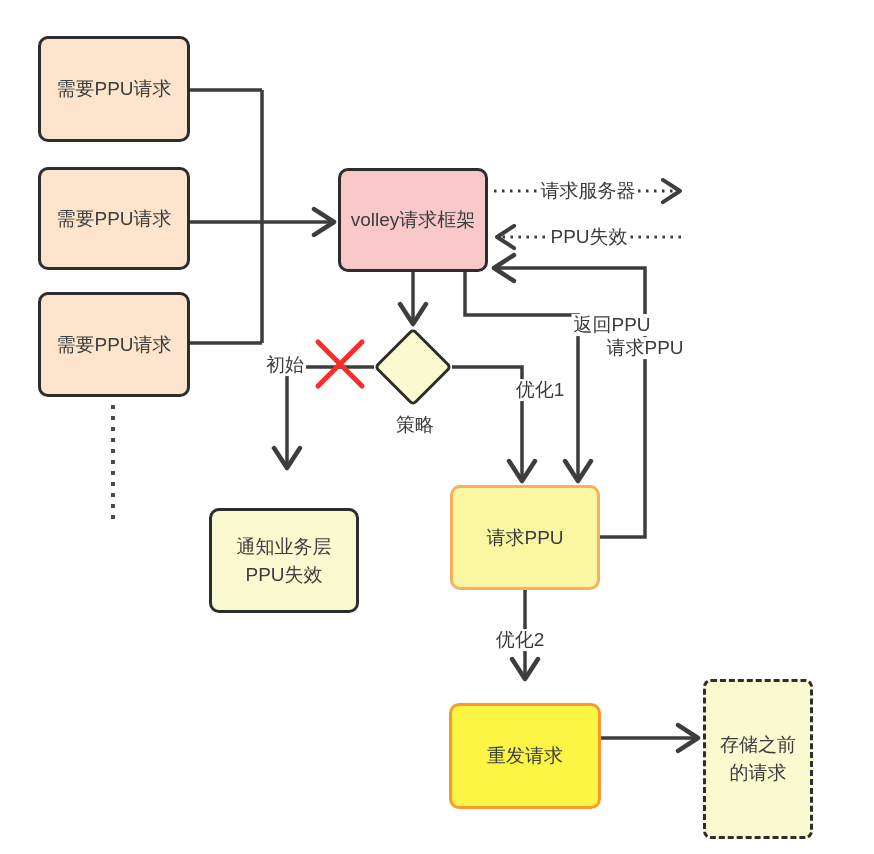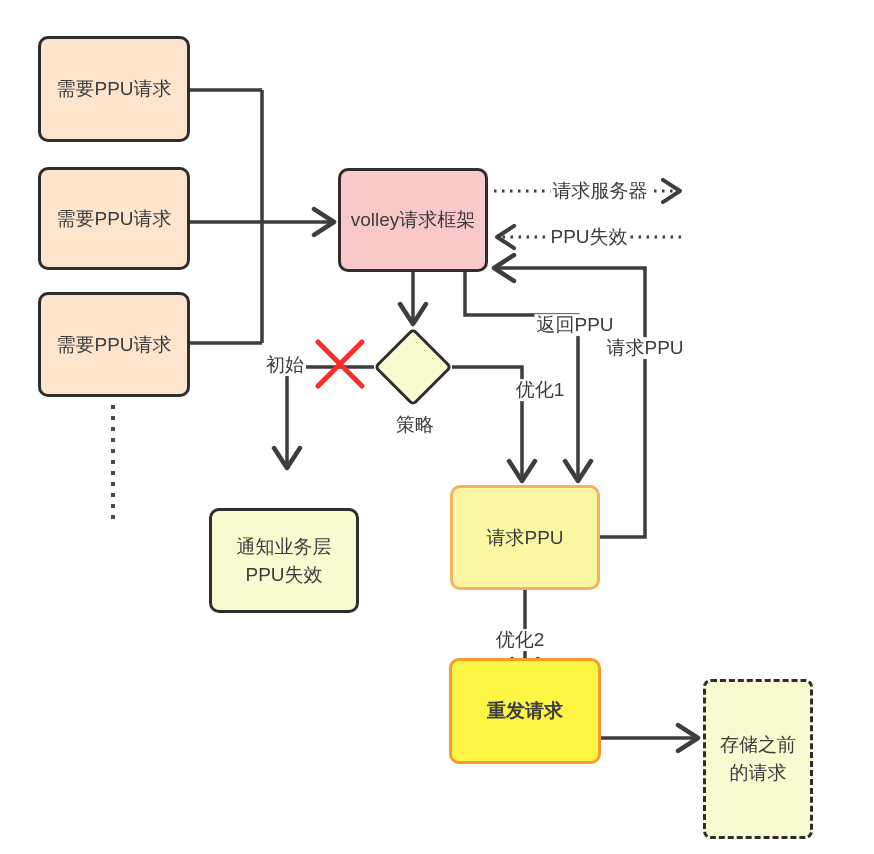--- a/index.html
+++ b/index.html
@@ -17,36 +17,36 @@
   .pink{background:var(--pink_fill,#F9C8C8);}
   .paleyellow{background:var(--pale_yellow_fill,#FAFAD0);margin-top:36px;}
   .node-need1{left:38px;top:36px;width:152px;height:106px;}
   .node-need2{left:38px;top:167px;width:152px;height:103px;}
   .node-need3{left:38px;top:292px;width:152px;height:105px;}
   .node-volley{left:338px;top:168px;width:150px;height:104px;}
   .node-server{left:687px;top:168px;width:150px;height:105px;}
   .node-notify{left:209px;top:472px;width:150px;height:105px;}
   .node-reqppu{left:450px;top:485px;width:150px;height:105px;
     background:var(--soft_yellow_fill,#FAF6A1);border-color:var(--orange_border_light,#F7B05C);}
-  .node-resend{left:449px;top:658px;width:152px;height:106px;
-    background:var(--bright_yellow_fill,#FCF544);border-color:var(--orange_border,#F89B2E);font-weight:bold;}
+  .node-resend{left:449px;top:703px;width:152px;height:106px;
+    background:var(--bright_yellow_fill,#FCF544);border-color:var(--orange_border,#F89B2E);}
   .node-stored{left:703px;top:657px;width:110px;height:160px;
     background:var(--pale_yellow_fill,#FAFAD0);border:3px dashed var(--dark_border,#2D2D2D);border-radius:8px;margin-top:22px;}
   .node-diamond{
     left:385px;top:339px;width:56px;height:56px;padding:0;border-radius:5px;
     transform:rotate(45deg);background:var(--pale_yellow_fill,#FAFAD0);
   }
   .edge-label{
     position:absolute;z-index:2;transform:translate(-50%,-50%);
     background:#ffffff;color:var(--text,#3C3C3C);font-size:19px;
     padding:0 2px;white-space:nowrap;line-height:1.15;
   }
-  .lbl-request-server{left:588px;top:191px;margin-left:12px;}
+  .lbl-request-server{left:588px;top:191px;}
   .lbl-ppu-invalid{left:589px;top:237px;}
-  .lbl-return-ppu{left:575px;top:325px;text-align:right;}
+  .lbl-return-ppu{left:612px;top:325px;text-align:right;}
   .lbl-request-ppu{left:645px;top:348px;}
   .lbl-initial{left:285px;top:365px;}
   .lbl-opt1{left:526px;top:390px;margin-left:14px;}
   .lbl-opt2{left:520px;top:640px;}
   .lbl-strategy{left:415px;top:427px;background:transparent;font-family:Liberation Mono, monospace;}
 </style>
 </head>
 <body>
 
 <div id="canvas">

